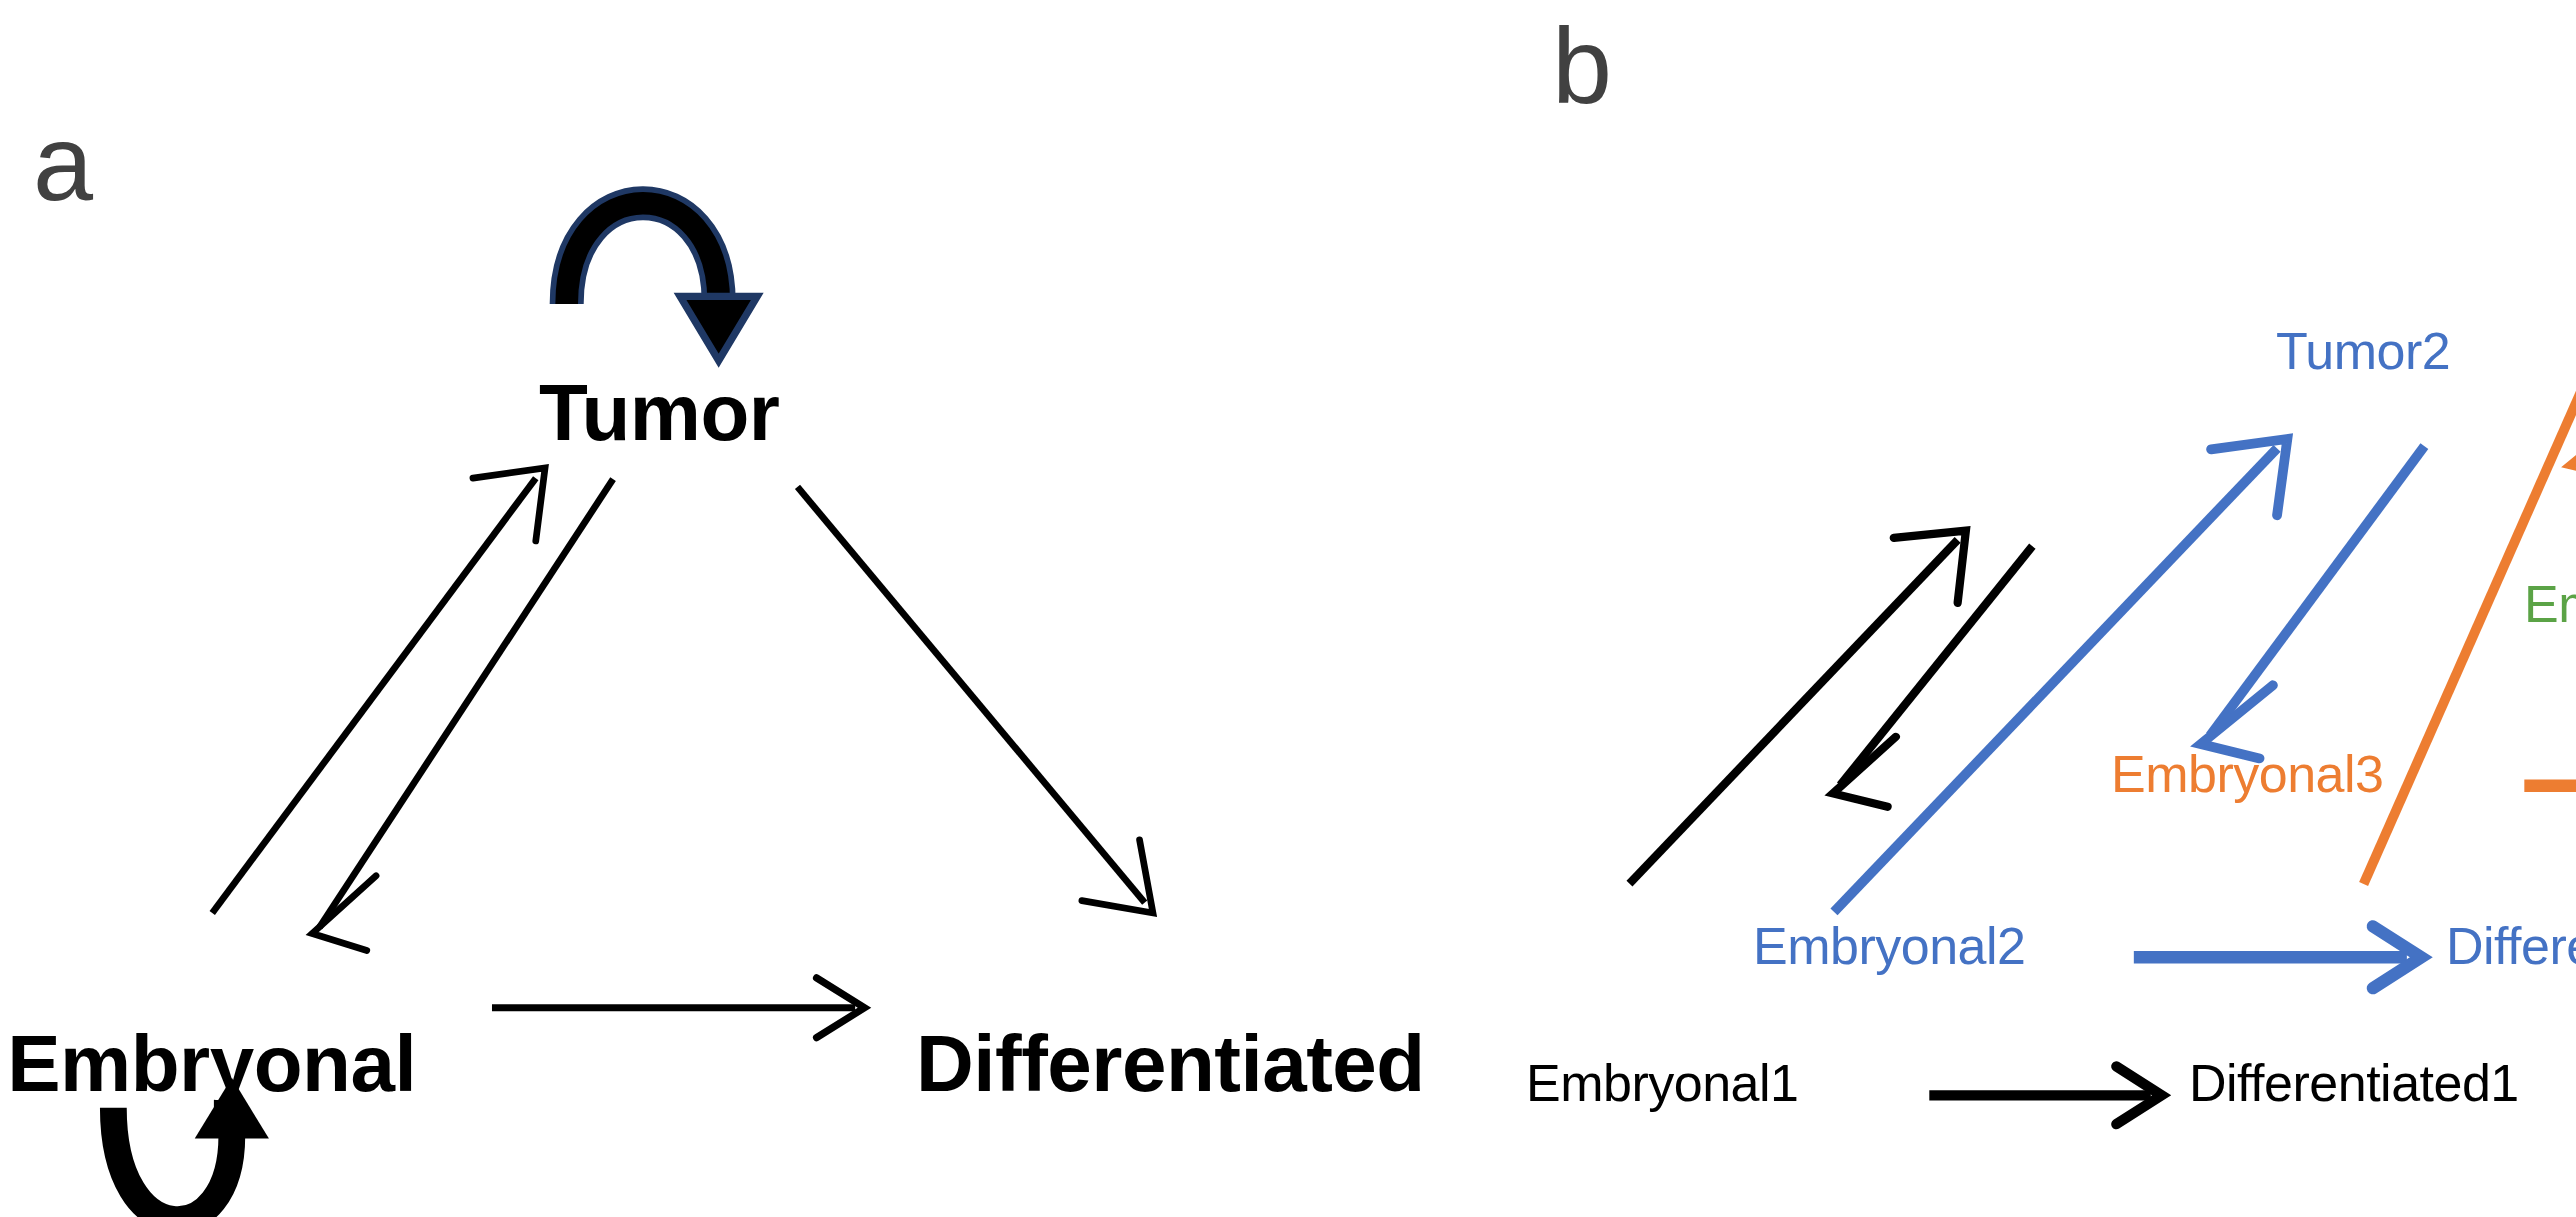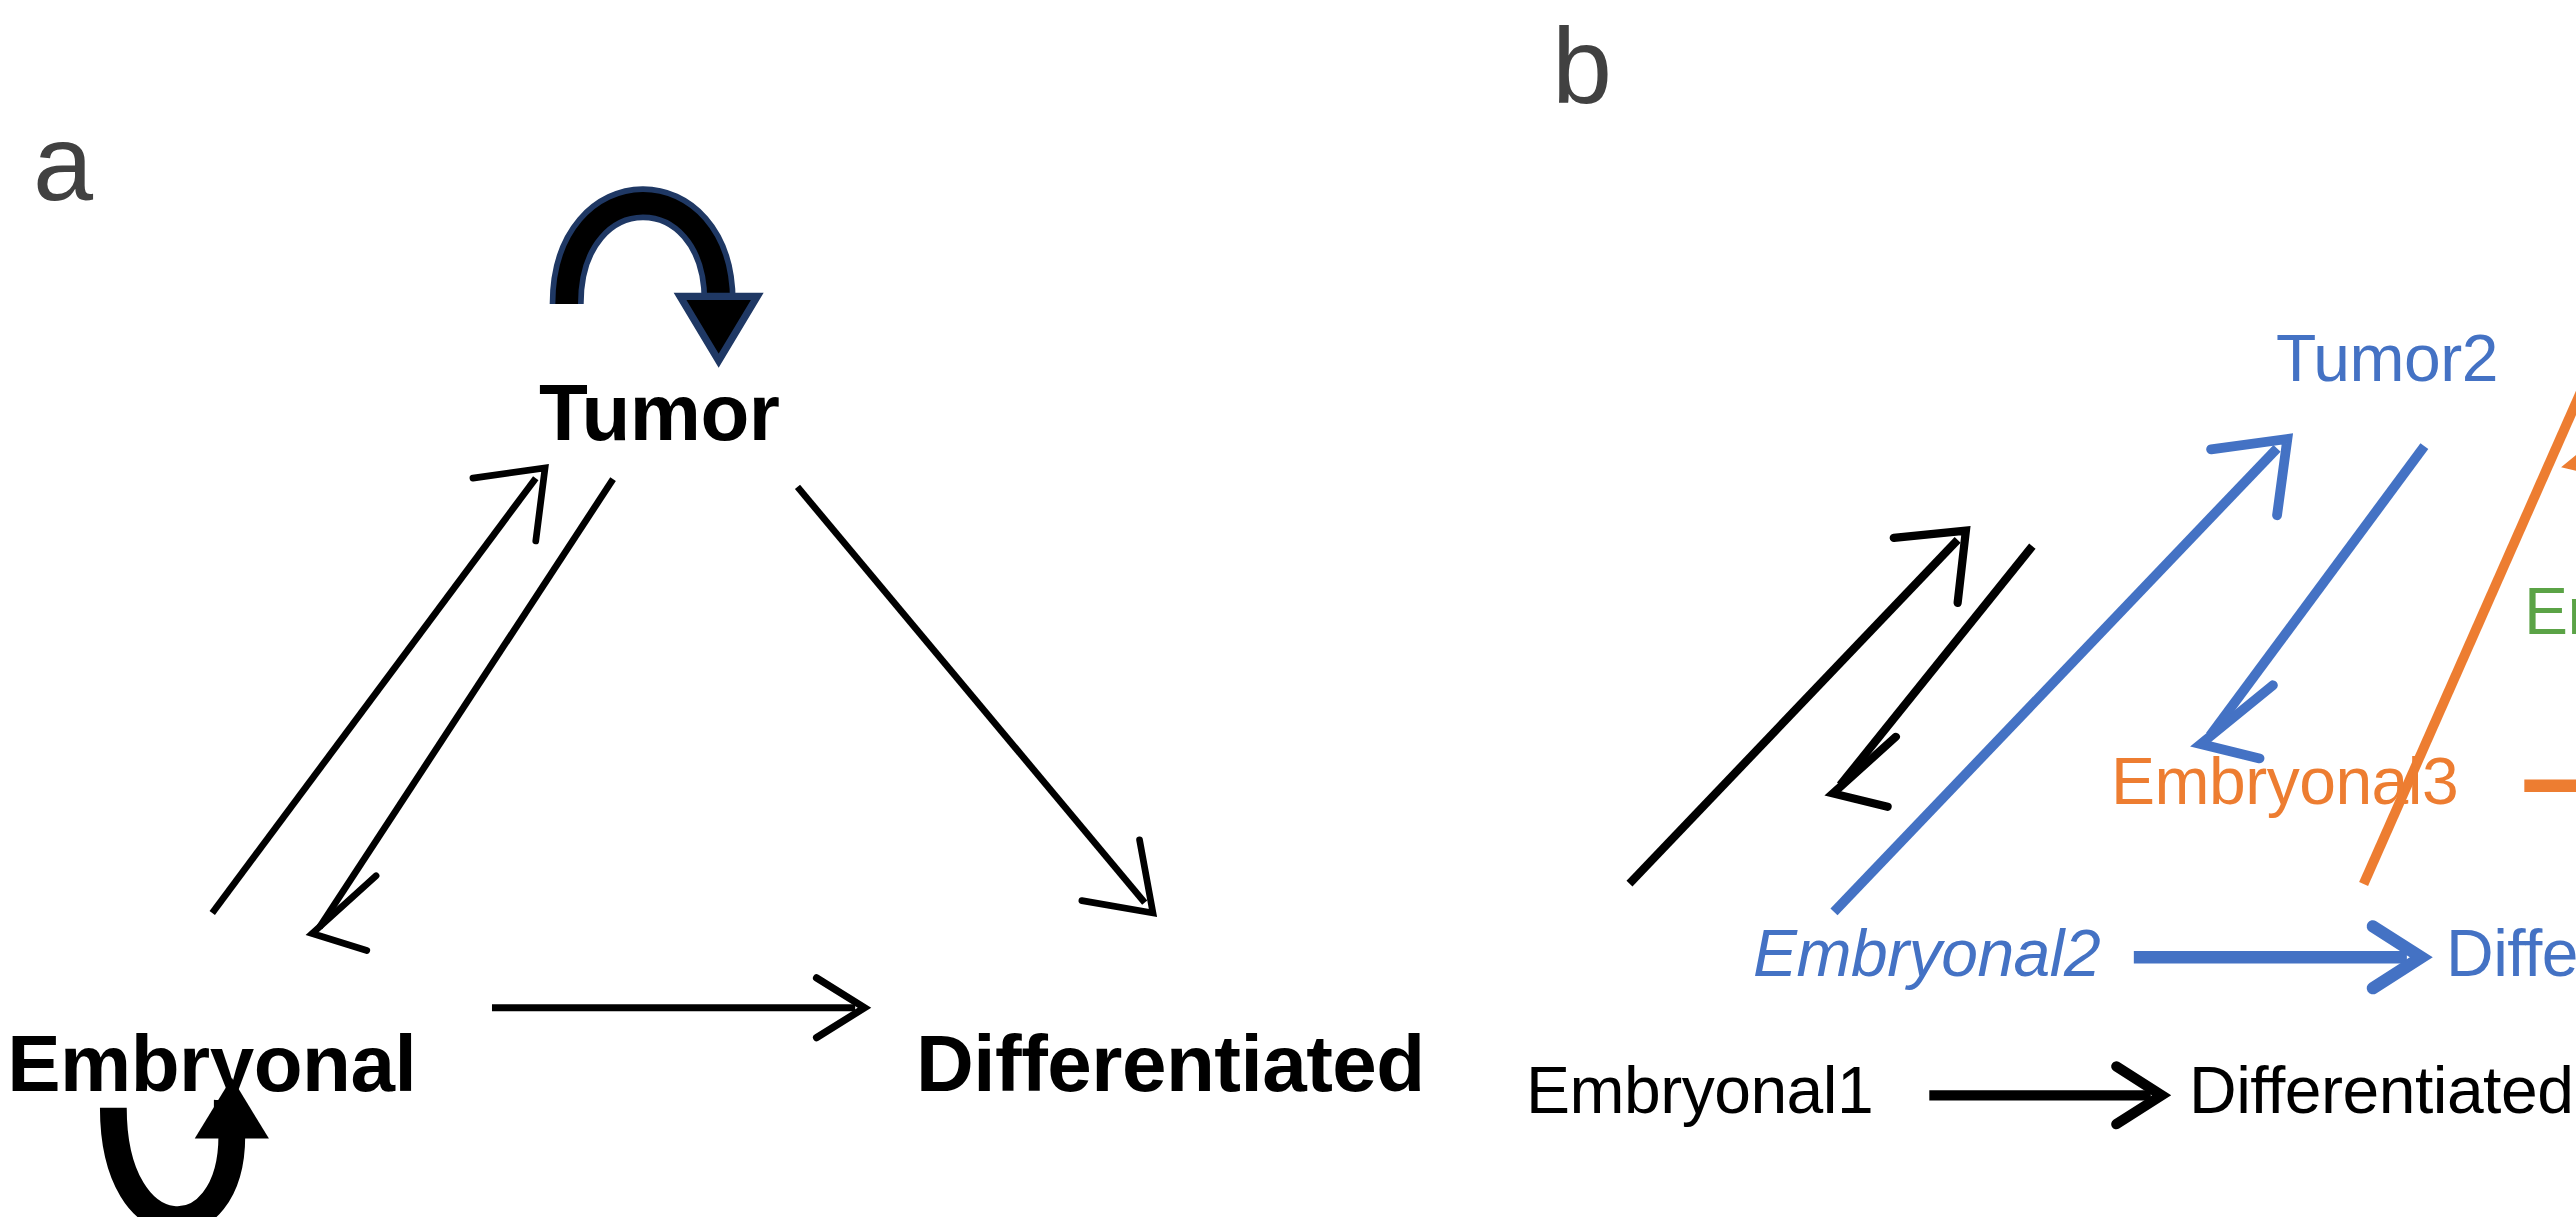--- a/index.html
+++ b/index.html
@@ -34,21 +34,21 @@
   .a-node{
     color:#000000;
     font-weight:700;
     font-size:80px;
     letter-spacing:-0.5px;
     margin-top:39px;
   }
   
   .b-node{
     font-weight:400;
-    font-size:66px;
+    font-size:52px;
     letter-spacing:-0.5px;
   }
 </style>
 </head>
 <body>
 
 <div id="figure">
 
   <div class="panel-letter" style="left:33px;top:109px;">a</div>
   <div class="panel-letter" style="left:1552px;top:12.4px;">b</div>
@@ -158,21 +158,21 @@
         <line x1="5262" y1="1196" x2="6048" y2="1196" stroke="#5BA346" stroke-width="24" stroke-linecap="butt"></line>
         <polyline points="5980,1132 6076,1196 5980,1260" fill="none" stroke="#5BA346" stroke-width="24" stroke-linecap="round" stroke-linejoin="miter"></polyline>
       </g>
     </g>
   </svg>
 
   <div class="node-label b-node" style="left:1526px;top:1057px;color:#000000;">Embryonal1</div>
   <div class="node-label b-node" style="left:2189px;top:1057px;color:#000000;">Differentiated1</div>
 
   <div class="node-label b-node" style="left:2276px;top:325px;color:#4472C4;">Tumor2</div>
-  <div class="node-label b-node" style="left:1753px;top:920px;color:#4472C4;font-style:italic;">Embryonal2</div>
+  <div class="node-label b-node" style="left:1753px;top:920px;color:#4472C4;">Embryonal2</div>
   <div class="node-label b-node" style="left:2446px;top:920px;color:#4472C4;">Differentiated2</div>
 
   <div class="node-label b-node" style="left:2111px;top:748px;color:#ED7D31;">Embryonal3</div>
 
   <div class="node-label b-node" style="left:2524px;top:578px;color:#5BA346;">Embryonal4</div>
 
 </div>
 
 
 </body></html>

